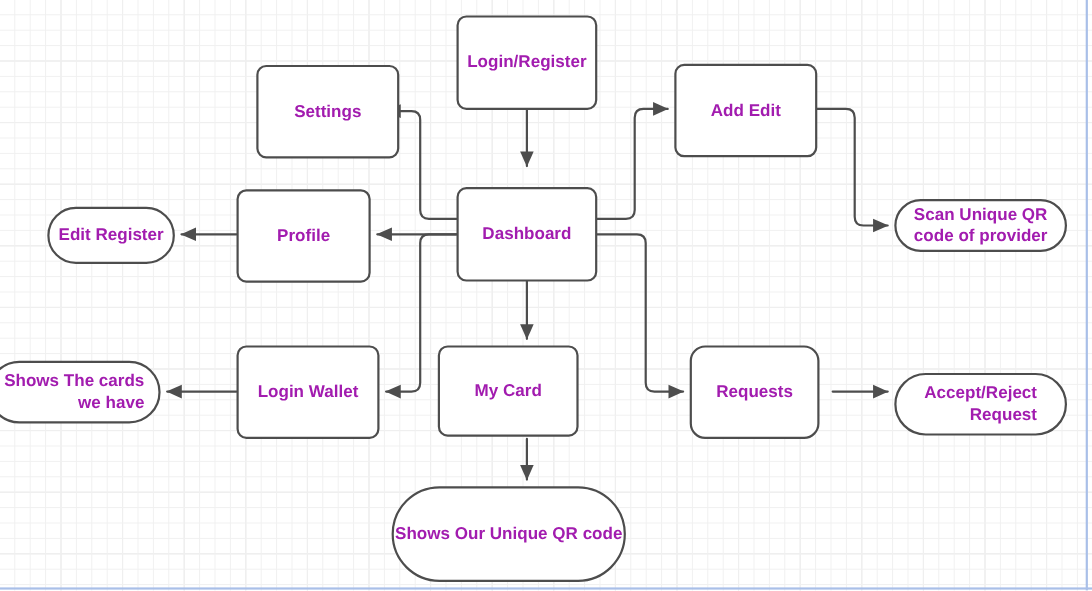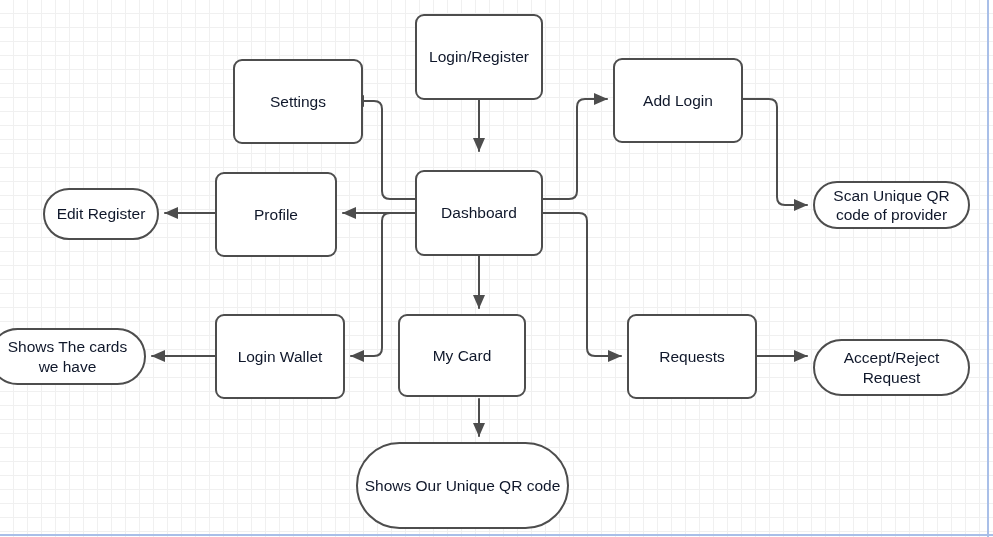--- a/index.html
+++ b/index.html
@@ -53,27 +53,28 @@
   }
   .node {
     position: absolute;
     box-sizing: border-box;
     border: 2px solid #4d4d4d;
     background: #ffffff;
     display: flex;
     align-items: center;
     justify-content: center;
     text-align: center;
-    color: #0f172a;
+    color: #a21caf;
     font-size: 15.5px;
     line-height: 1.25;
     white-space: pre-line;
+    font-weight: bold;
   }
   .node.rect { border-radius: 9px; }
-  .node.stadium { border-radius: 999px; }
+  .node.stadium { border-radius: 999px; text-align: right; }
 </style>
 </head>
 <body>
 
 <div id="canvas">
 
   <svg id="edges" width="993" height="537" viewBox="0 0 993 537" xmlns="http://www.w3.org/2000/svg">
     <defs>
       <marker id="arrow" viewBox="0 0 10 10" refX="9.5" refY="5" markerWidth="7" markerHeight="7" orient="auto-start-reverse">
         <path d="M 0 0.6 L 10 5 L 0 9.4 z" fill="#4d4d4d"></path>
@@ -91,29 +92,29 @@
         <path d="M 215 356 L 152 356" marker-end="url(#arrow)"></path>
         <path d="M 743 99 L 769 99 Q 777 99 777 107 L 777 197 Q 777 205 785 205 L 807 205" marker-end="url(#arrow)"></path>
         <path d="M 479 399 L 479 436" marker-end="url(#arrow)"></path>
         <path d="M 757 356 L 807 356" marker-end="url(#arrow)"></path>
       </g>
   </svg>
 
   <div id="nodes">
       <div class="node rect" style="left: 415px; top: 14px; width: 128px; height: 86px;">Login/Register</div>
       <div class="node rect" style="left: 215px; top: 59px; width: 130px; height: 85px; margin-left: 18px;">Settings</div>
-      <div class="node rect" style="left: 613px; top: 58px; width: 130px; height: 85px;">Add Login</div>
+      <div class="node rect" style="left: 613px; top: 58px; width: 130px; height: 85px;">Add Edit</div>
       <div class="node rect" style="left: 415px; top: 170px; width: 128px; height: 86px;">Dashboard</div>
       <div class="node rect" style="left: 215px; top: 172px; width: 122px; height: 85px;">Profile</div>
       <div class="node stadium" style="left: 43px; top: 188px; width: 116px; height: 52px;">Edit Register</div>
       <div class="node stadium" style="left: 813px; top: 181px; width: 157px; height: 48px;">Scan Unique QR
 code of provider</div>
       <div class="node rect" style="left: 215px; top: 314px; width: 130px; height: 85px;">Login Wallet</div>
       <div class="node rect" style="left: 398px; top: 314px; width: 128px; height: 83px;">My Card</div>
-      <div class="node rect" style="left: 627px; top: 314px; width: 130px; height: 85px;">Requests</div>
+      <div class="node rect" style="left: 627px; top: 314px; width: 118px; height: 85px; border-radius: 14px;">Requests</div>
       <div class="node stadium" style="left: -11px; top: 328px; width: 157px; height: 57px;">Shows The cards
 we have</div>
       <div class="node stadium" style="left: 813px; top: 328px; width: 157px; height: 57px; margin-top: 11px;">Accept/Reject
 Request</div>
       <div class="node stadium" style="left: 356px; top: 442px; width: 213px; height: 87px;">Shows Our Unique QR code</div>
     </div>
 
   <div id="guides">
       <div class="page-guide-v" style="left: 987px; background: rgb(169, 191, 232);"></div>
       <div class="page-guide-h" style="top: 534px; background: rgb(169, 191, 232);"></div>

